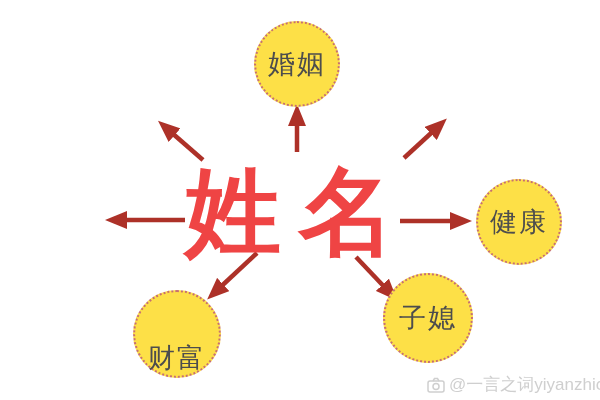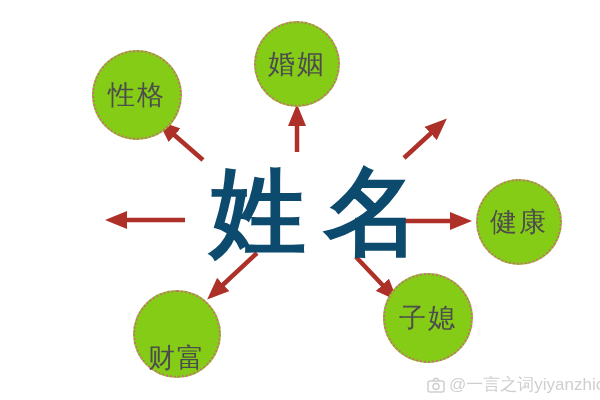--- a/index.html
+++ b/index.html
@@ -18,37 +18,36 @@
   .center-title {
     position: absolute;
     left: 299px;
     top: 212px;
     transform: translate(-50%, -50%);
     font-family: "DejaVu Serif", "Liberation Serif", serif;
     font-weight: bold;
     font-size: 96px;
     line-height: 1;
     letter-spacing: 18px;
-    color: #0c4a6e;
+    color: #ef4444;
     white-space: nowrap;
     user-select: none;
-    margin-left: 25px;
   }
   .node {
     position: absolute;
     border: 2px dotted #c77070;
     border-radius: 50%;
     display: flex;
     align-items: center;
     justify-content: center;
     color: #4d4d4d;
     font-size: 27px;
     letter-spacing: 2px;
     box-sizing: border-box;
-    background: #84cc16;
+    background: #fde047;
   }
   .node-personality { left: 92px;  top: 50px;  width: 90px; height: 90px; }
   .node-marriage    { left: 254px; top: 21px;  width: 86px; height: 86px; }
   .node-destiny     { left: 424px; top: 50px;  width: 84px; height: 84px; }
   .node-career      { left: 15px;  top: 179px; width: 86px; height: 86px; }
   .node-health      { left: 476px; top: 179px; width: 86px; height: 86px; }
   .node-wealth      { left: 133px; top: 290px; width: 88px; height: 88px; align-items: flex-end; }
   .node-children    { left: 383px; top: 273px; width: 90px; height: 90px; }
 
   .arrows-layer {
@@ -91,23 +90,20 @@
     <line x1="297" y1="152" x2="297" y2="112" stroke="#ad3128" stroke-width="4.5" marker-end="url(#ah)"></line>
     <line x1="404" y1="158" x2="441" y2="124" stroke="#ad3128" stroke-width="4.5" marker-end="url(#ah)"></line>
     <line x1="185" y1="220" x2="113" y2="220" stroke="#ad3128" stroke-width="4.5" marker-end="url(#ah)"></line>
     <line x1="400" y1="221" x2="464" y2="221" stroke="#ad3128" stroke-width="4.5" marker-end="url(#ah)"></line>
     <line x1="257" y1="253" x2="213" y2="294" stroke="#ad3128" stroke-width="4.5" marker-end="url(#ah)"></line>
     <line x1="356" y1="257" x2="392" y2="295" stroke="#ad3128" stroke-width="4.5" marker-end="url(#ah)"></line>
   </svg>
 
   <div class="center-title">姓名</div>
 
-  <div class="node node-personality">
-    <span>性格</span>
-  </div>
   <div class="node node-marriage">
     <span>婚姻</span>
   </div>
   <div class="node node-health">
     <span>健康</span>
   </div>
   <div class="node node-wealth">
     <span>财富</span>
   </div>
   <div class="node node-children">

